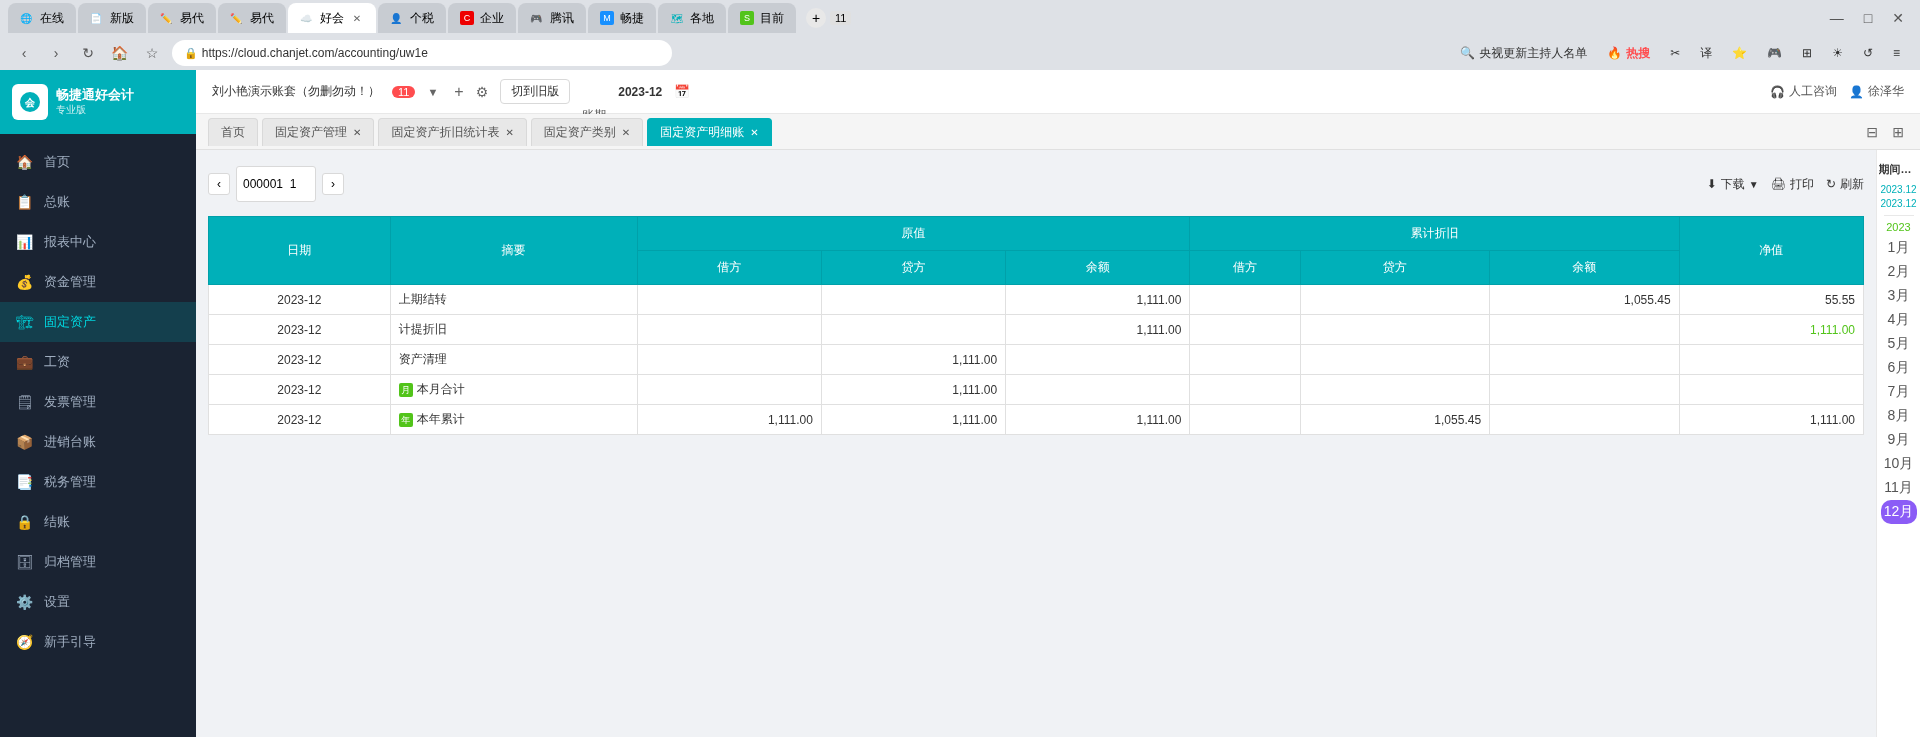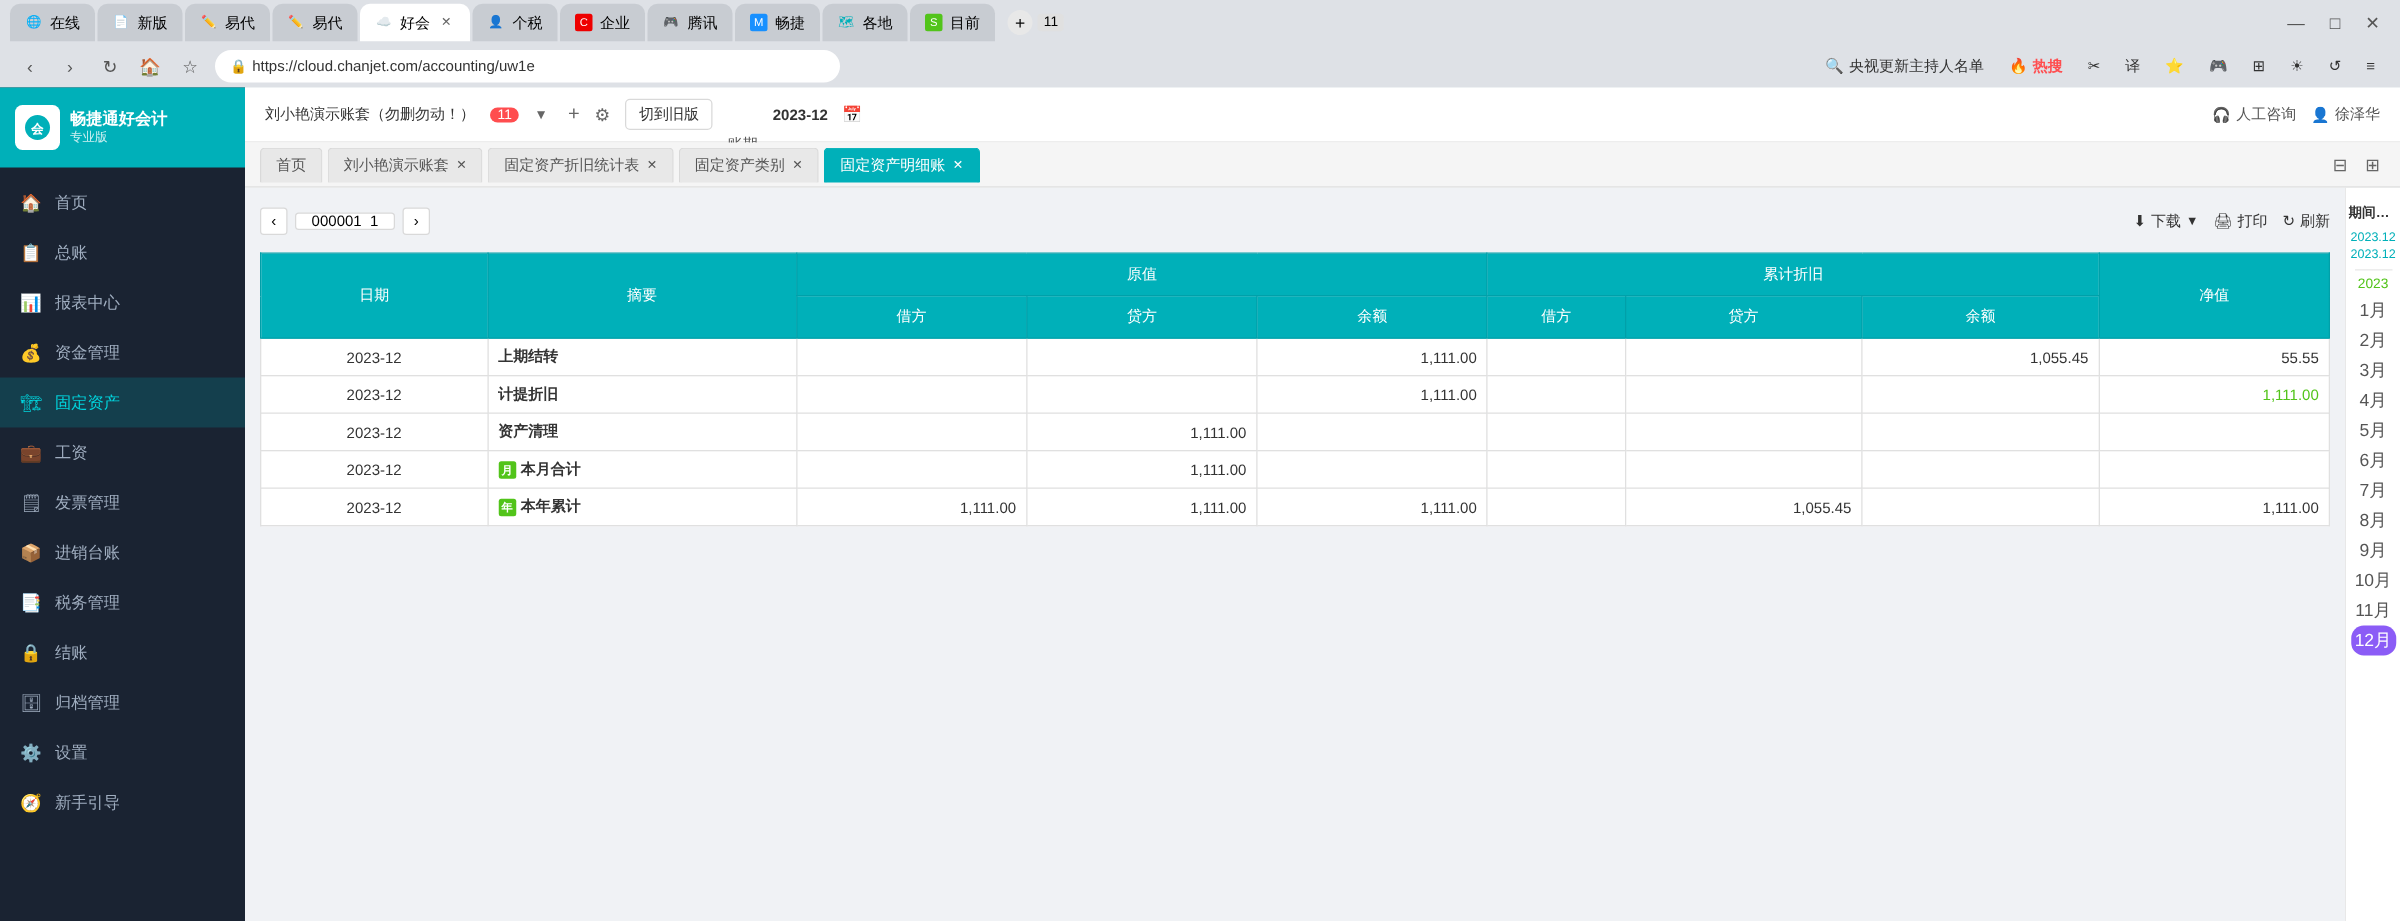--- a/index.html
+++ b/index.html
@@ -51,30 +51,30 @@
     .page-tab-close { font-size: 10px; display: flex; align-items: center; justify-content: center; }
 
     
     .content-area { flex: 1; overflow: auto; display: flex; }
     .content-main { flex: 1; padding: 12px; display: flex; flex-direction: column; gap: 10px; }
 
     
     .toolbar-row { display: flex; align-items: center; justify-content: space-between; padding: 4px 0; }
     .pager { display: flex; align-items: center; gap: 6px; }
     .pager-btn { width: 22px; height: 22px; border: 1px solid #d9d9d9; border-radius: 3px; display: flex; align-items: center; justify-content: center; cursor: pointer; background: #fff; font-size: 12px; }
-    .pager-input { width: 80px; height: 14px; border: 1px solid #d9d9d9; border-radius: 3px; padding: 0 6px; font-size: 12px; text-align: center; }
+    .pager-input { width: 80px; height: 36px; border: 1px solid #d9d9d9; border-radius: 3px; padding: 0 6px; font-size: 12px; }
     .action-btns { display: flex; align-items: center; gap: 12px; }
     .action-btn { display: flex; align-items: center; gap: 4px; font-size: 12px; color: #333; cursor: pointer; }
 
     
     .ledger-table { width: 100%; border-collapse: collapse; font-size: 12px; }
     .ledger-table th { background: #00b0b9; color: #fff; padding: 8px 6px; text-align: center; border: 1px solid #00a0a9; font-weight: normal; }
     .ledger-table td { padding: 6px 8px; border: 1px solid #e0e0e0; text-align: center; background: #fff; color: #333; }
     .ledger-table td.amount { text-align: right; font-variant-numeric: tabular-nums; }
-    .ledger-table td.text-left { text-align: left; font-weight: bold; }
+    .ledger-table td.text-left { text-align: left; }
 
     
     .right-panel { width: 44px; background: #fff; border-left: 1px solid #e8e8e8; display: flex; flex-direction: column; padding: 8px 0; align-items: center; flex-shrink: 0; overflow-y: auto; }
     .period-header { font-size: 10px; color: #333; writing-mode: horizontal-tb; text-align: center; padding: 4px 2px; font-weight: bold; }
     .period-month { font-size: 14px; color: #555; padding: 3px 0; cursor: pointer; width: 36px; text-align: center; }
     .period-month.active { background: #8b5cf6; color: #fff; border-radius: 10px; }
     .period-divider { width: 30px; height: 1px; background: #e8e8e8; margin: 2px 0; }
 
     
     .tab-controls { margin-left: auto; display: flex; gap: 8px; align-items: center; }
@@ -267,21 +267,21 @@
           <span>徐泽华</span>
         </div>
       </div>
     </div>
 
     <div class="page-tabs">
       <div class="page-tab">
         <span>首页</span>
       </div>
       <div class="page-tab">
-        <span>刘小艳演示账套</span>
+        <span>固定资产管理</span>
         <span class="page-tab-close">✕</span>
       </div>
       <div class="page-tab">
         <span>固定资产折旧统计表</span>
         <span class="page-tab-close">✕</span>
       </div>
       <div class="page-tab">
         <span>固定资产类别</span>
         <span class="page-tab-close">✕</span>
       </div>

